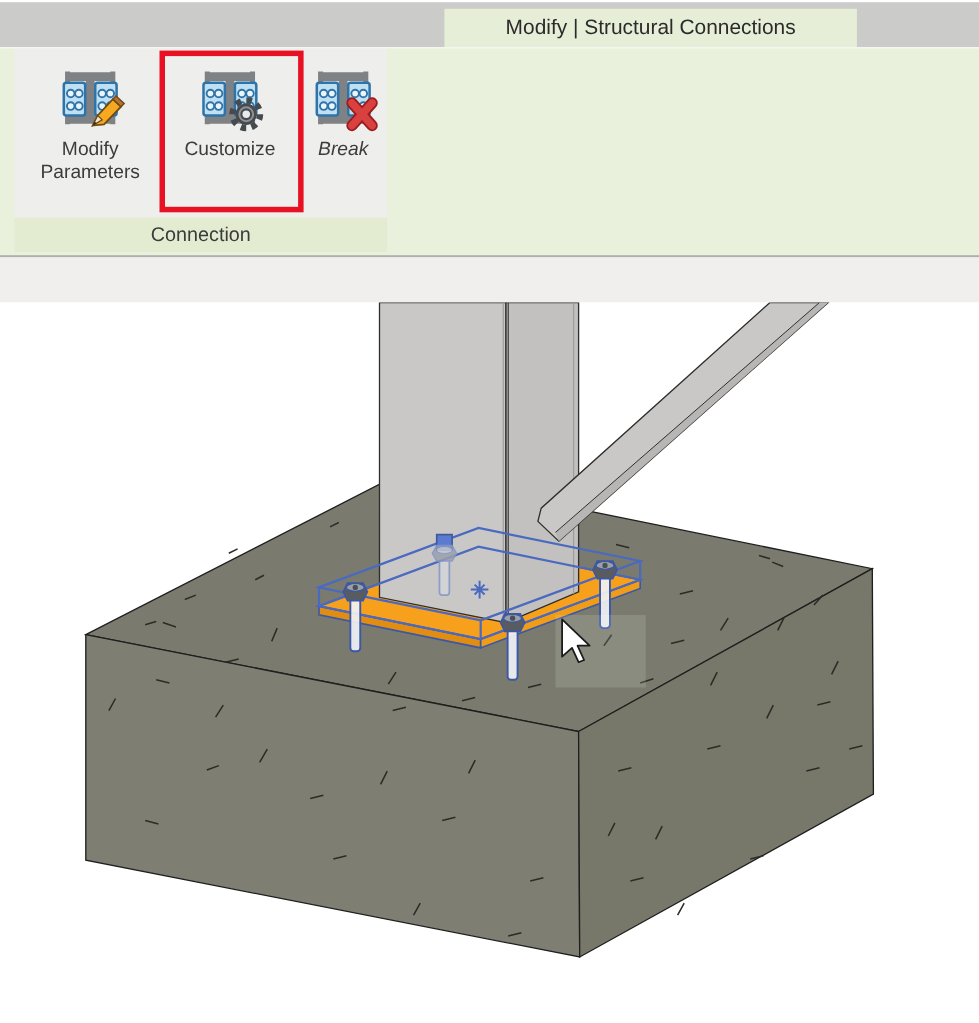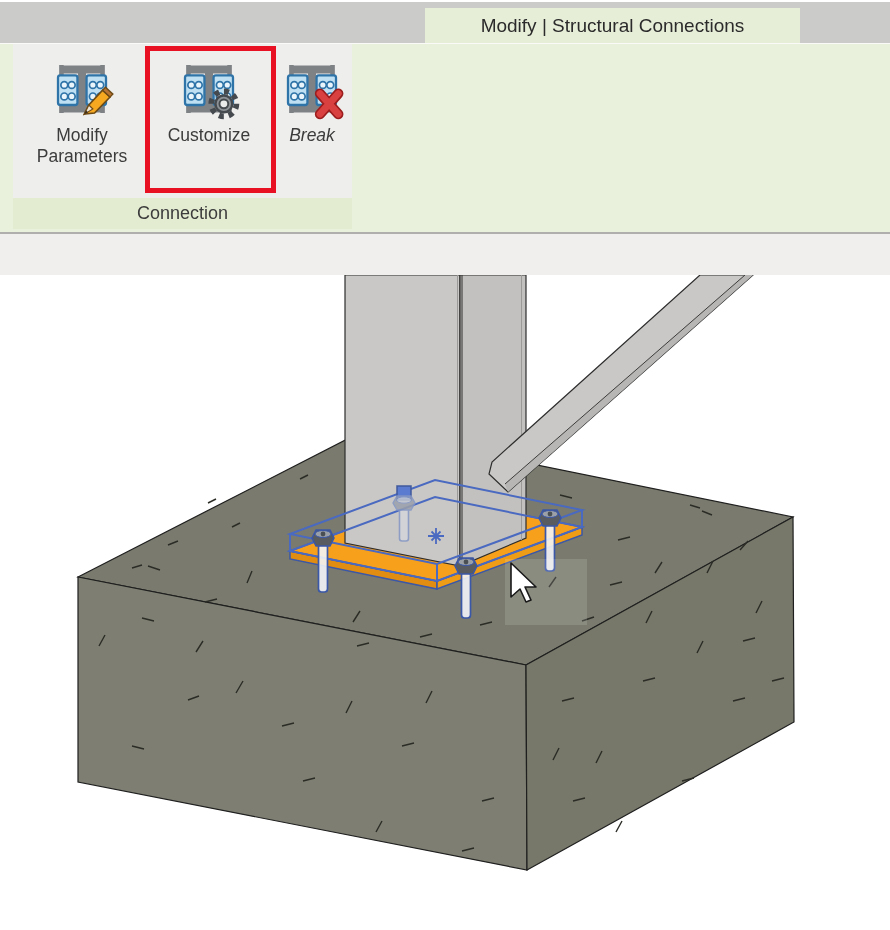--- a/index.html
+++ b/index.html
@@ -1,20 +1,20 @@
 <!DOCTYPE html>
 <html><head>
 <meta charset="utf-8">
 <style>
   html,body{margin:0;padding:0;background:#fff;}
   .screen{position:relative;width:890px;height:930px;overflow:hidden;
           font-family:"Liberation Sans",sans-serif;background:#fff;}
   
   .topbar{position:absolute;left:0;top:2px;width:890px;height:41px;background:#cbcbc9;}
-  .tab{position:absolute;left:425px;top:8px;width:375px;height:35px;background:#e7eed8;
+  .tab{position:absolute;left:404px;top:8px;width:375px;height:35px;background:#e7eed8;
        display:flex;align-items:center;justify-content:center;
        font-size:19px;color:#2b2b2b;}
   
   .ribbon{position:absolute;left:0;top:43px;width:890px;height:189px;background:#e9f0dc;border-top:1px solid #fafaf8;}
   .panel-group{position:absolute;left:13px;top:0;width:339px;height:154px;background:#eeeeec;}
   .panel-label{position:absolute;left:13px;top:154px;width:339px;height:31px;background:#e3ecd1;
                display:flex;align-items:center;justify-content:center;font-size:18px;color:#3c3c3c;}
   .rbtn{position:absolute;top:0;height:154px;display:flex;flex-direction:column;align-items:center;cursor:default;}
   .rbtn .ic{margin-top:13px;width:64px;height:64px;}
   .rbtn .l1{margin-top:4px;font-size:17.5px;color:#3c3c3c;line-height:21px;}

